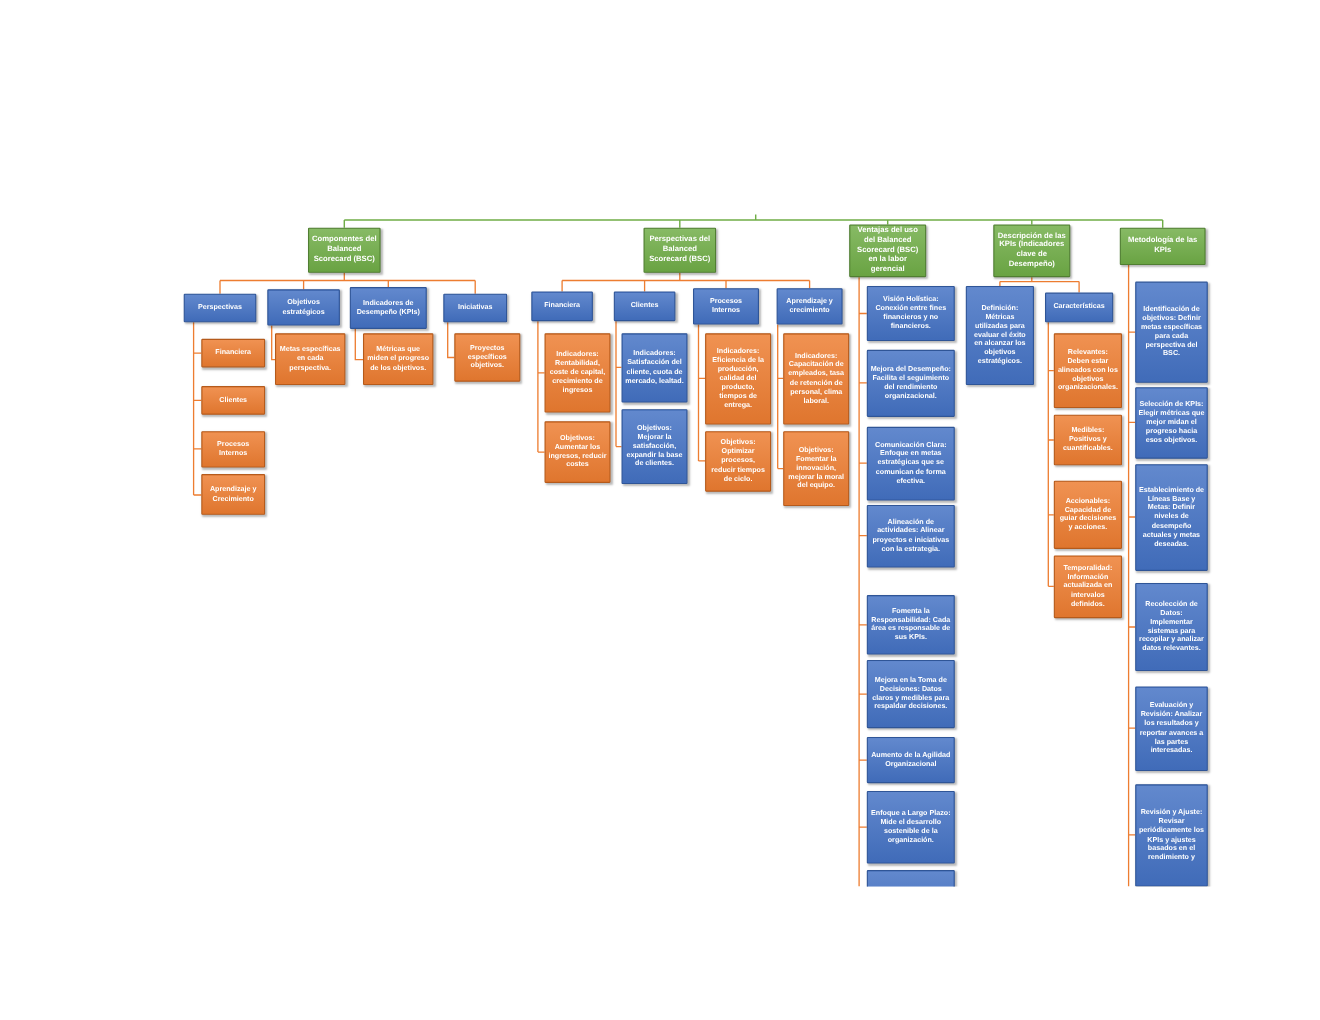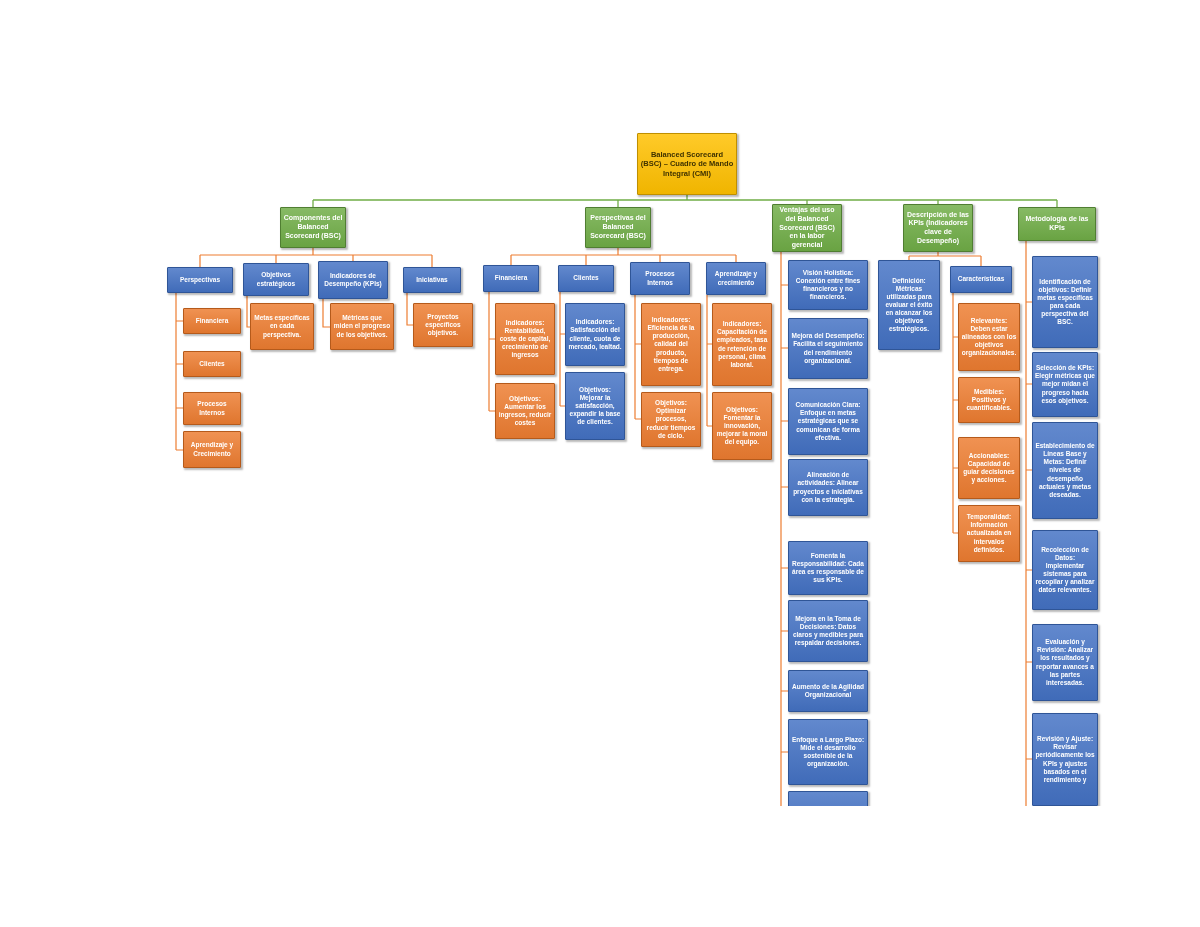--- a/index.html
+++ b/index.html
@@ -43,21 +43,20 @@
       M635 295 V419 M635 344 H641 M635 419 H641
       M707 295 V426 M707 344 H712 M707 426 H712
       M781 252 V806
       M781 285 H788 M781 348 H788 M781 421 H788 M781 487 H788 M781 568 H788 M781 631 H788 M781 691 H788 M781 752 H788
       M938 252 V256 M909 256 H981 M909 256 V260 M981 256 V266
       M953 293 V533 M953 337 H958 M953 400 H958 M953 468 H958 M953 533 H958
       M1026 241 V806
       M1026 302 H1032 M1026 384 H1032 M1026 470 H1032 M1026 570 H1032 M1026 662 H1032 M1026 759 H1032"></path>
   </svg>
 
-  <div class="node root" style="left:637px;top:133px;width:100px;height:62px">Balanced Scorecard (BSC) – Cuadro de Mando Integral (CMI)</div>
 
   <div class="node green" style="left:280px;top:207px;width:66px;height:41px">Componentes del Balanced Scorecard (BSC)</div>
   <div class="node green" style="left:585px;top:207px;width:66px;height:41px">Perspectivas del Balanced Scorecard (BSC)</div>
   <div class="node green" style="left:772px;top:204px;width:70px;height:48px">Ventajas del uso del Balanced Scorecard (BSC) en la labor gerencial</div>
   <div class="node green" style="left:903px;top:204px;width:70px;height:48px">Descripción de las KPIs (Indicadores clave de Desempeño)</div>
   <div class="node green" style="left:1018px;top:207px;width:78px;height:34px">Metodología de las KPIs</div>
 
   <div class="node blue" style="left:167px;top:267px;width:66px;height:26px">Perspectivas</div>
   <div class="node blue" style="left:243px;top:263px;width:66px;height:33px">Objetivos estratégicos</div>
   <div class="node blue" style="left:318px;top:261px;width:70px;height:38px">Indicadores de Desempeño (KPIs)</div>

